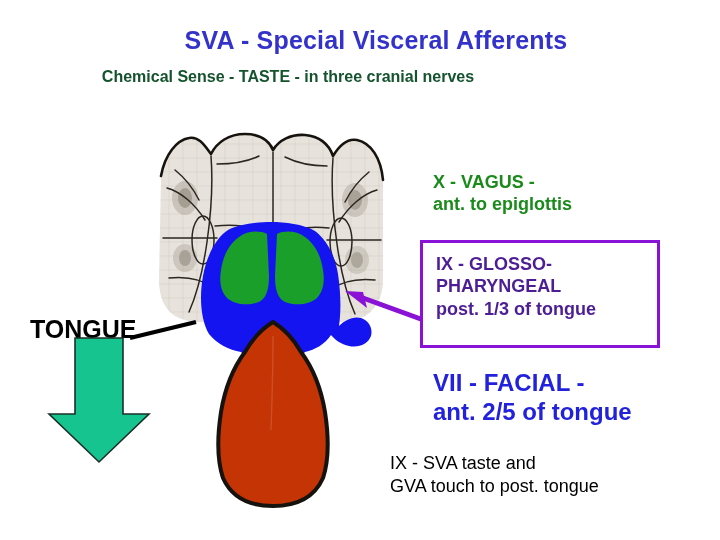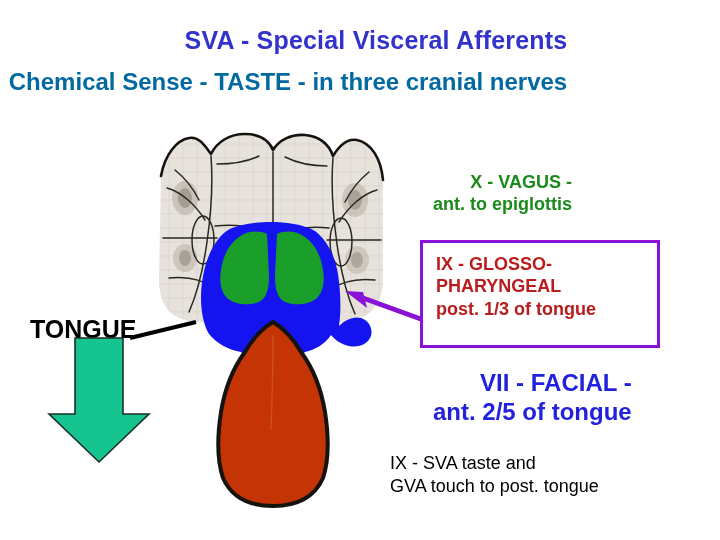--- a/index.html
+++ b/index.html
@@ -11,36 +11,36 @@
   .slide{position:absolute;inset:0;background:#ffffff;}
 
   
   .title{
     position:absolute;left:16px;top:26px;width:720px;text-align:center;
     font-size:25px;font-weight:bold;color:#3333cc;letter-spacing:.2px;
     white-space:nowrap;
   }
   .subtitle{
     position:absolute;left:0;top:68px;width:576px;text-align:center;
-    font-size:24px;font-weight:bold;color:#0369a1;letter-spacing:0px;
+    font-size:16px;font-weight:bold;color:#14532d;letter-spacing:0px;
     white-space:nowrap;
   }
 
   
-  .legend{position:absolute;font-weight:bold;line-height:1.22;white-space:nowrap;text-align:right;}
+  .legend{position:absolute;font-weight:bold;line-height:1.22;white-space:nowrap;}
   .legend-vagus{left:433px;top:172px;font-size:18px;color:#1a8a1a;}
   .legend-facial{left:433px;top:368px;font-size:24px;color:#2222dd;}
 
   .gp-box{
     position:absolute;left:420px;top:240px;width:240px;height:108px;
     border:3px solid #8A12D6;background:#ffffff;box-sizing:border-box;
   }
   .gp-text{
     position:absolute;left:13px;top:10px;font-size:18px;font-weight:bold;
-    color:#b91c1c;line-height:1.24;white-space:nowrap;
+    color:#4c1d95;line-height:1.24;white-space:nowrap;
   }
 
   .caption{
     position:absolute;left:390px;top:452px;font-size:18px;font-weight:normal;
     color:#000000;line-height:1.25;white-space:nowrap;
   }
 
   
   .tongue-label{
     position:absolute;left:30px;top:291px;font-size:25px;font-weight:bold;

